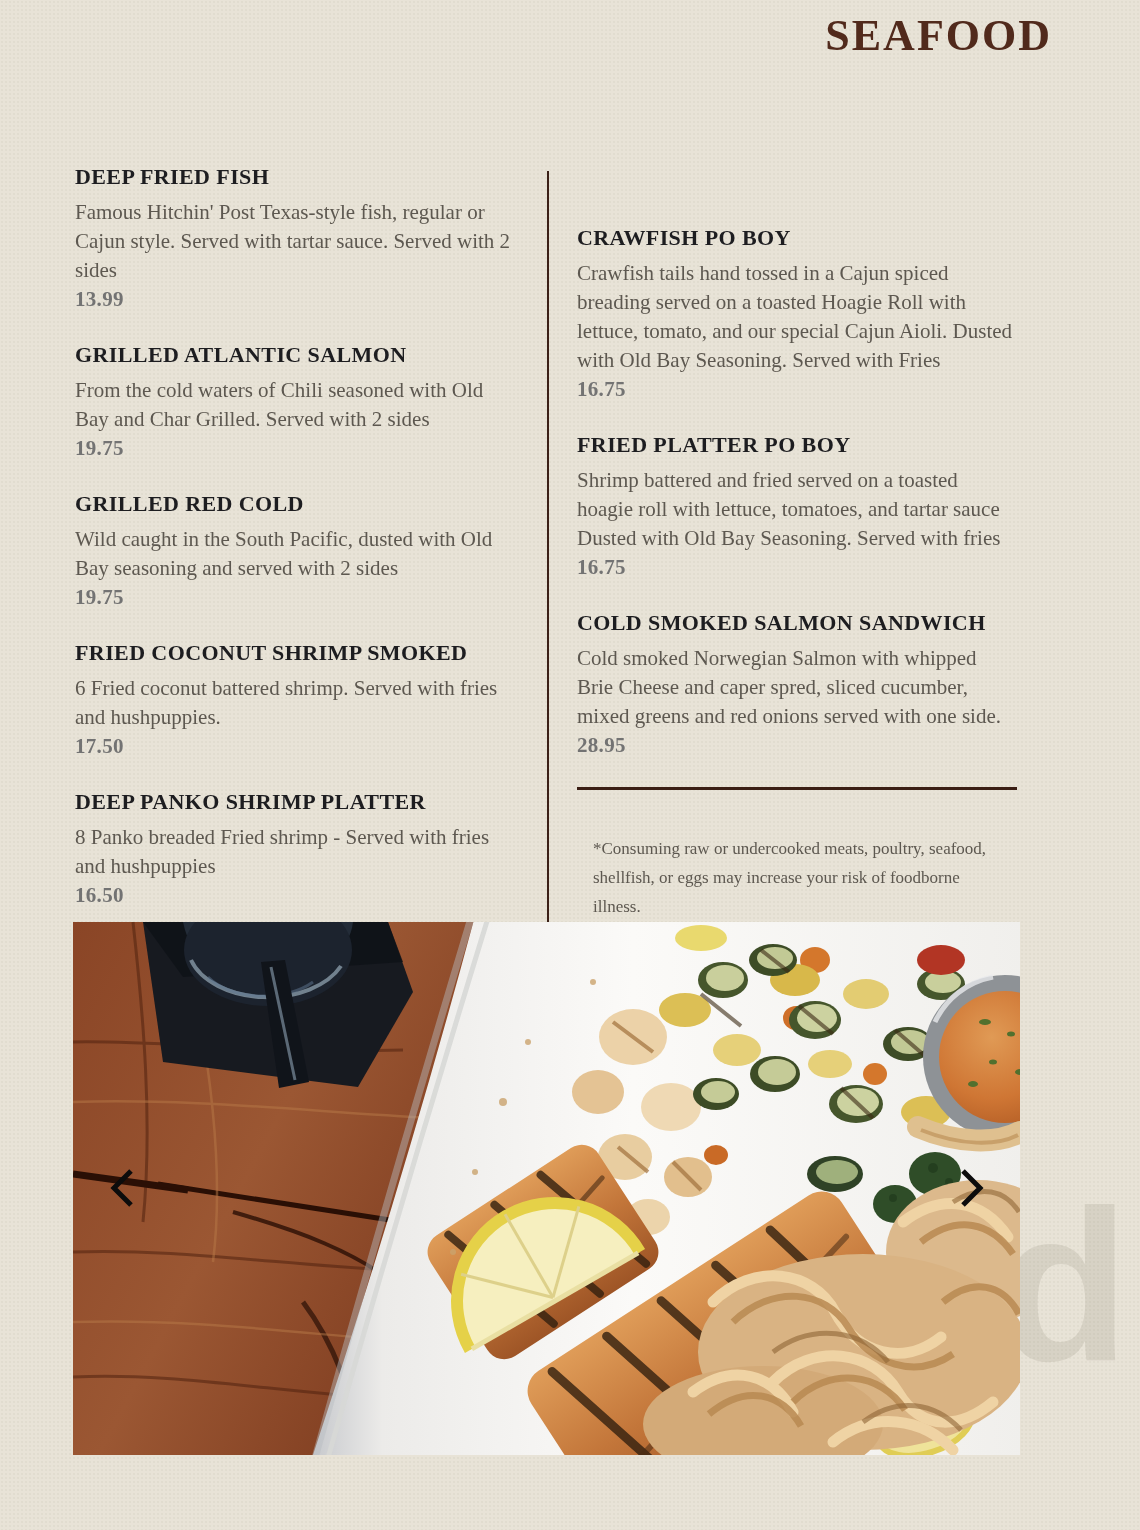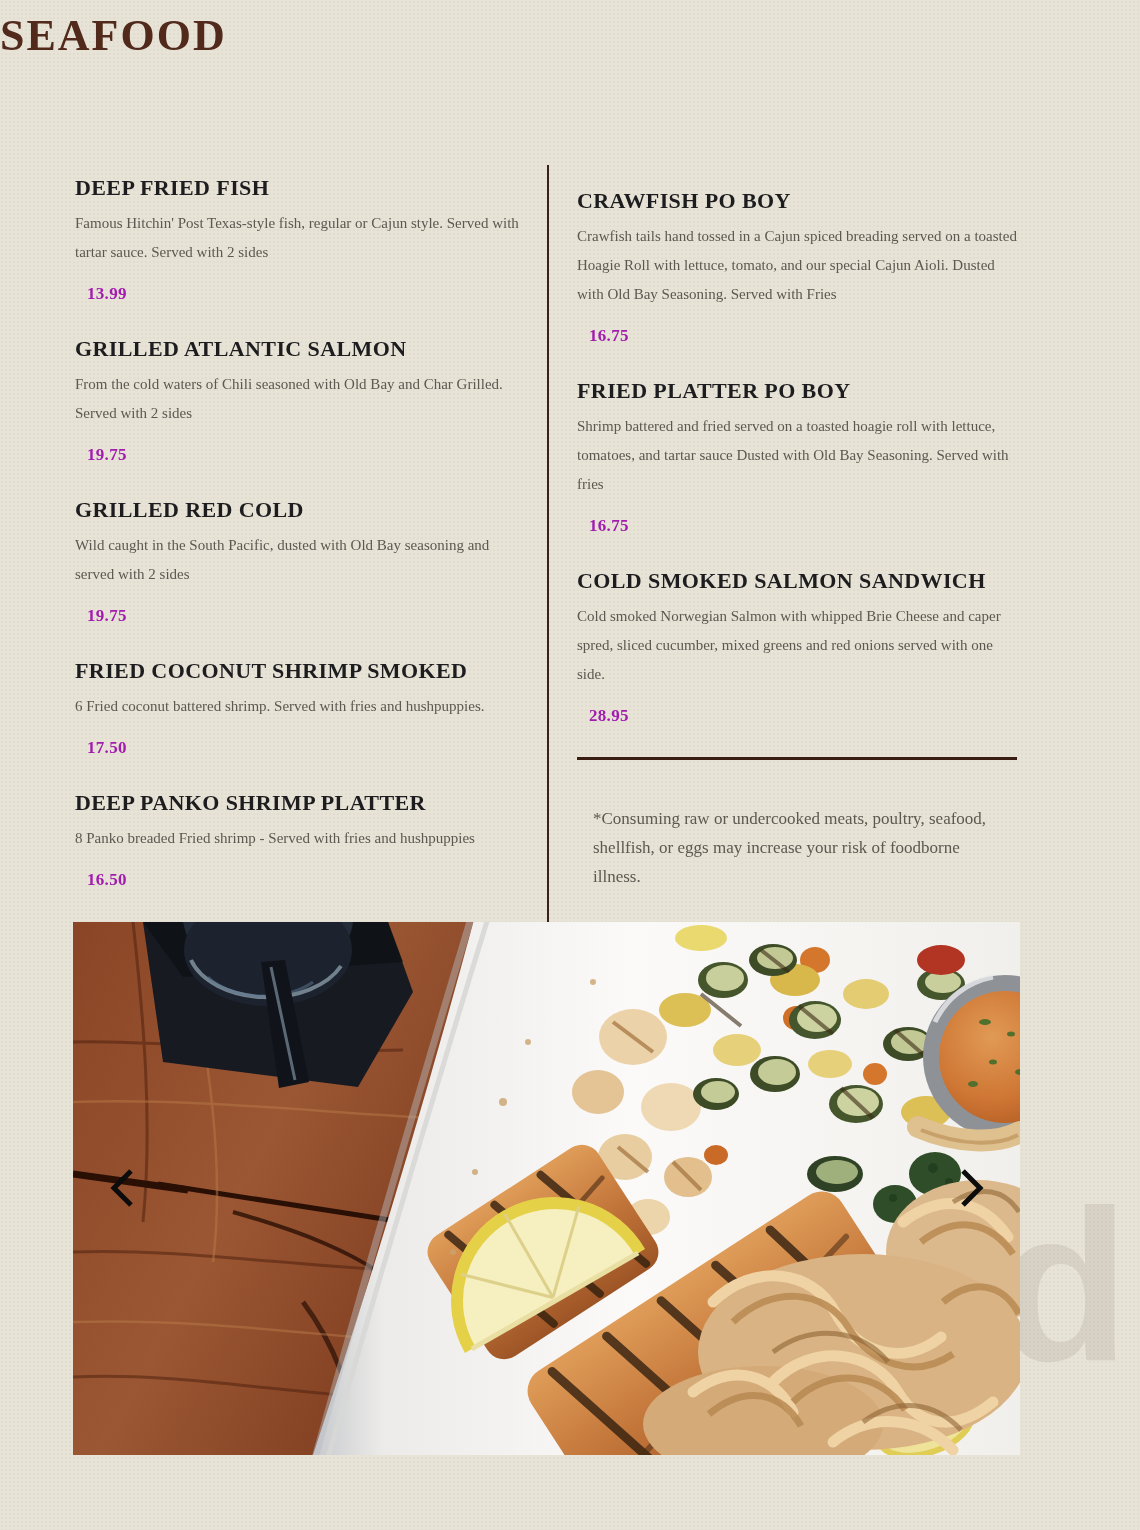--- a/index.html
+++ b/index.html
@@ -5,39 +5,39 @@
   html,body{margin:0;padding:0;}
   body{
     width:1140px;height:1530px;position:relative;overflow:hidden;
     background-color:#e8e3d7;
     background-image:radial-gradient(rgba(120,108,88,0.06) 1px, transparent 1px);
     background-size:4px 4px;
     font-family:"Liberation Serif","DejaVu Serif",serif;
   }
   .page-title{
     position:absolute;top:10px;left:0;width:1052px;margin:0;
-    text-align:left;font-size:44px;font-weight:600;letter-spacing:2px;
+    text-align:right;font-size:44px;font-weight:600;letter-spacing:2px;
     color:#512a1c;
   }
   .menu{
-    position:absolute;top:163px;left:75px;display:flex;align-items:center;
+    position:absolute;top:163px;left:75px;display:flex;align-items:flex-end;
   }
   .col-left{width:445px;}
   .col-right{width:440px;}
   .vdivider{width:2px;height:766px;background:#3b2017;margin:2px 28px 0 27px;flex:none;}
   .menu-item{margin:0 0 27px 0;}
   .item-name{
     margin:0 0 7px 0;font-size:22px;font-weight:600;letter-spacing:0.4px;
     color:#1d1d20;line-height:28px;
   }
   .item-desc{
-    margin:0;font-size:15px;line-height:29px;color:#5d5850;
+    margin:0;font-size:21px;line-height:29px;color:#5d5850;
   }
   .item-price{
-    margin:12px;font-size:17px;line-height:29px;color:#a21caf;font-weight:600;letter-spacing:0.3px;
+    margin:0;font-size:21px;line-height:29px;color:#737373;font-weight:600;letter-spacing:0.3px;
   }
   .hdivider{height:3px;background:#3a1e14;border:none;margin:24px 0 44px 0;width:100%;}
   .disclaimer{
     margin:16px;font-size:17px;line-height:29px;color:#5d5850;
   }
   .watermark{
     position:absolute;top:1178px;left:998px;font-family:"Liberation Sans",sans-serif;
     font-weight:bold;font-size:215px;color:rgba(95,88,72,0.12);z-index:0;line-height:1;
     user-select:none;
   }

